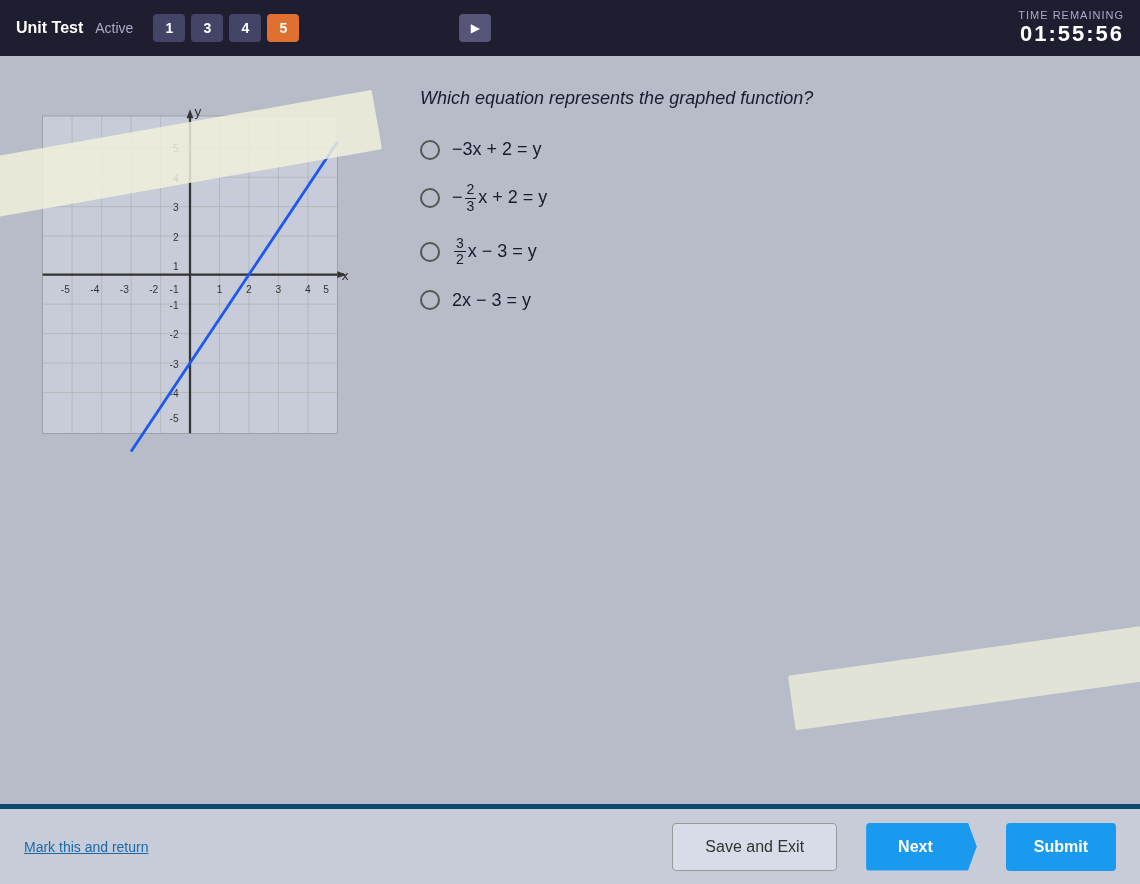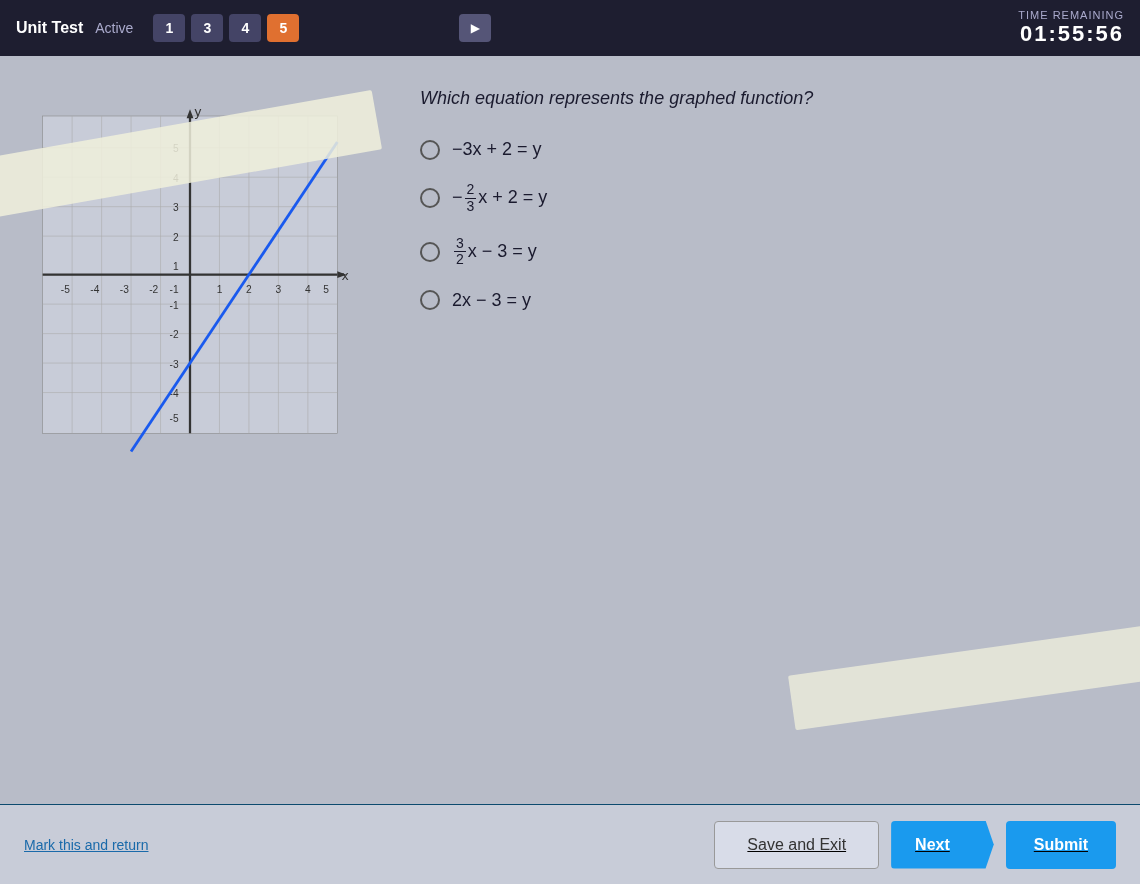--- a/index.html
+++ b/index.html
@@ -227,51 +227,50 @@
     .footer {
       position: absolute;
       bottom: 0;
       left: 0;
       right: 0;
       height: 80px;
       background: #c8ccd8;
       display: flex;
       align-items: center;
       padding: 0 24px;
-      border-top: 1px solid #0c4a6e;
+      border-top: 5px solid #0c4a6e;
       z-index: 10;
     }
 
     .mark-return-link {
       color: #1a6aaa;
       font-size: 14px;
       text-decoration: underline;
       cursor: pointer;
     }
 
     .footer-buttons {
       margin-left: auto;
       display: flex;
-      gap: 12px;
-      text-decoration: underline;
+      gap: 29px;
     }
 
     .btn-save-exit {
       padding: 14px 32px;
       background: #d8dce8;
       border: 1px solid #999;
       border-radius: 4px;
       font-size: 16px;
       color: #333;
       cursor: pointer;
       font-weight: 500;
     }
 
     .btn-next {
-      padding: 14px 24px;
+      padding: 14px 32px;
       background: #1a9aee;
       border: none;
       border-radius: 4px;
       font-size: 16px;
       color: #fff;
       cursor: pointer;
       font-weight: bold;
       clip-path: polygon(0 0, 92% 0, 100% 50%, 92% 100%, 0 100%);
       padding-right: 44px;
     }

